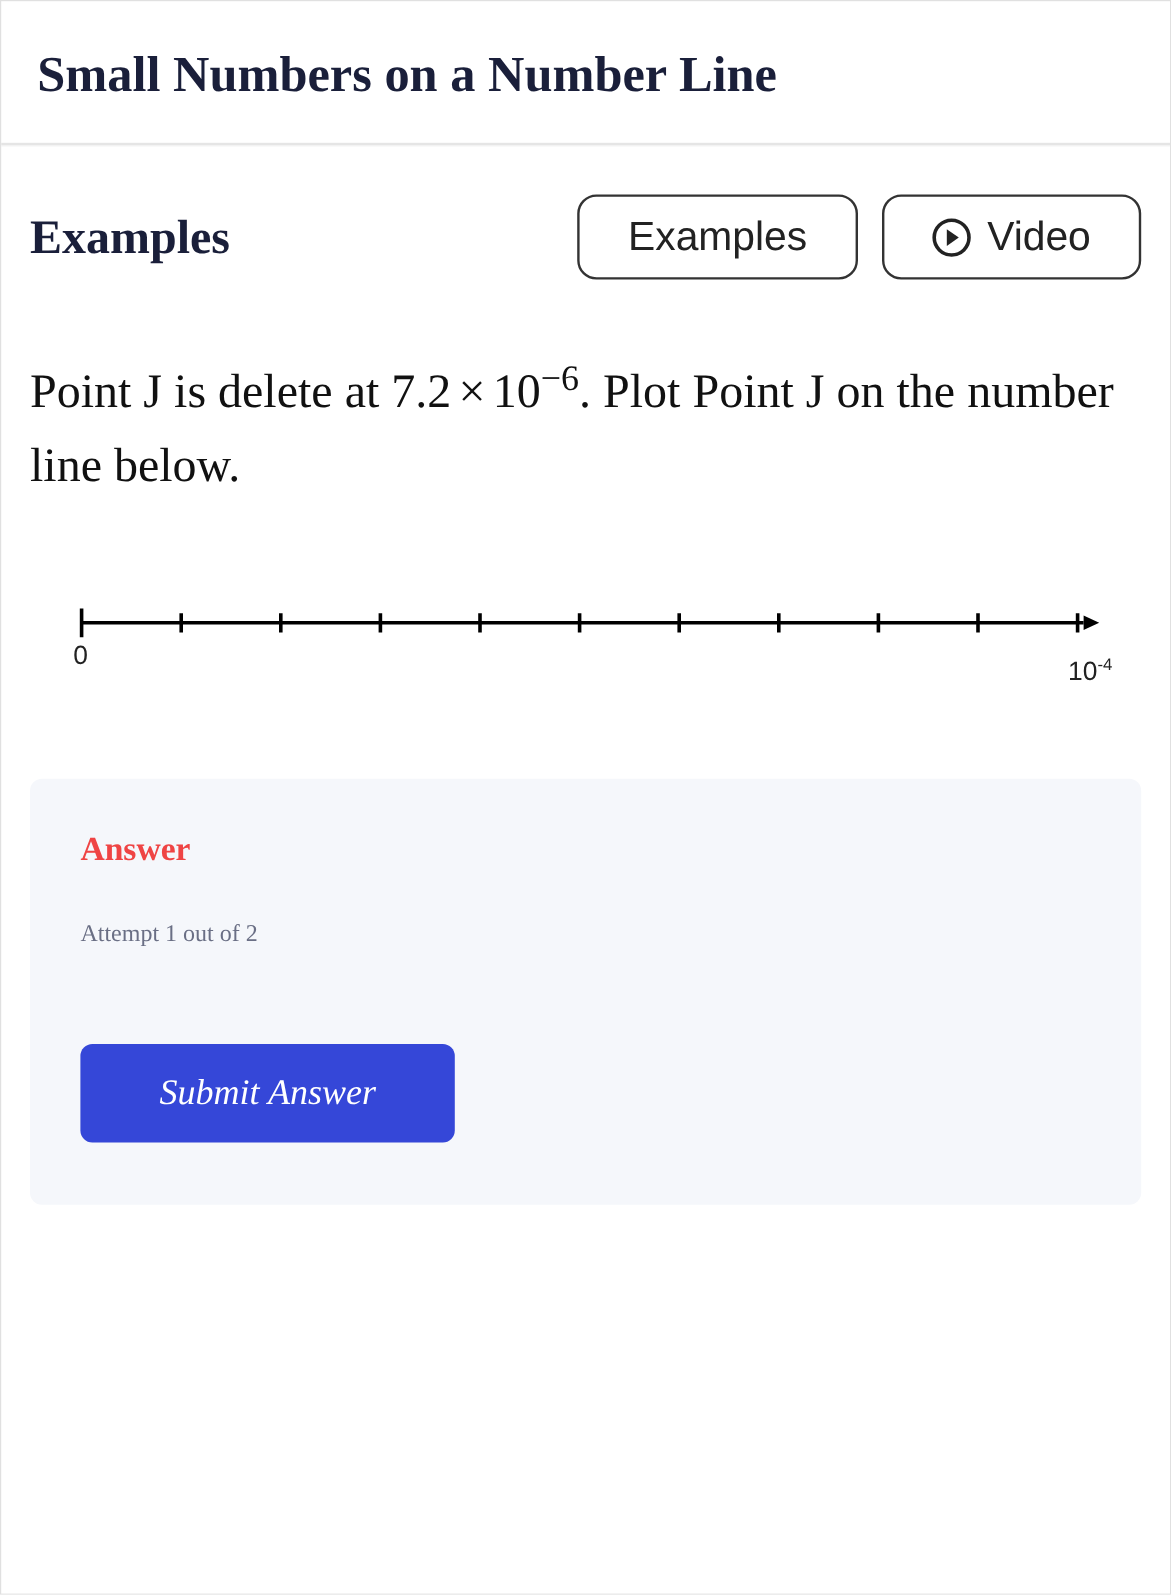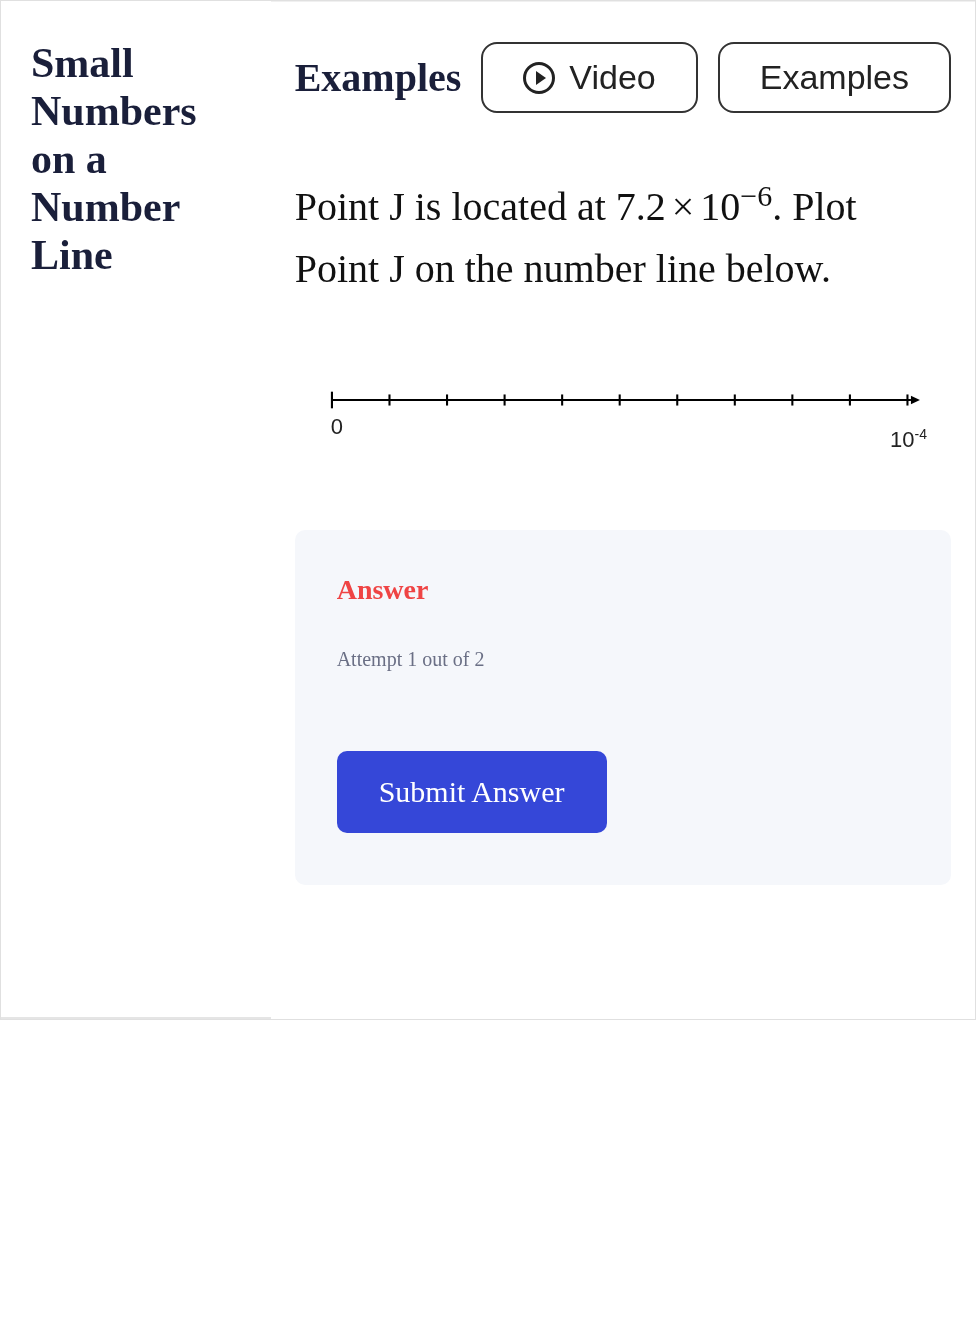--- a/index.html
+++ b/index.html
@@ -1,23 +1,23 @@
 <!DOCTYPE html>
 <html><head>
 <meta charset="utf-8">
 <style>
   * { box-sizing: border-box; margin: 0; padding: 0; }
   html, body { width: 976px; height: 1329px; background: #fff; font-family: Georgia, 'Times New Roman', serif; }
   .outer {
     width: 976px;
-    height: 1020px;
+    height: 1329px;
     border: 1px solid #e0e0e0;
     background: #fff;
     display: flex;
-    flex-direction: row;
+    flex-direction: column;
   }
   .title-bar {
     padding: 38px 30px 32px 30px;
     border-bottom: 2px solid #e5e5e5;
   }
   .page-title {
     font-size: 42px;
     font-weight: 700;
     color: #1a1f3a;
     font-family: Georgia, 'Times New Roman', serif;
@@ -128,52 +128,53 @@
     font-size: 20px;
     color: #6a6f85;
     margin-bottom: 80px;
     font-family: Georgia, 'Times New Roman', serif;
   }
   .submit-btn {
     background: #3547d8;
     color: #fff;
     border: none;
     border-radius: 10px;
-    padding: 24px 42px;
+    padding: 24px 66px;
     font-size: 30px;
     font-family: Georgia, 'Times New Roman', serif;
     cursor: pointer;
+    font-style: italic;
   }
 </style>
 </head>
 <body>
 
 <div class="outer">
 
   <div class="title-bar">
     <h1 class="page-title">Small Numbers on a Number Line</h1>
   </div>
 
   <div class="content">
 
     <div class="question-row">
       <div class="question-label">Examples</div>
+      <button class="pill-btn">
+        <span>Examples</span>
+      </button>
       <button class="pill-btn">
         <span class="play-icon-circle">
           <span class="play-triangle"></span>
         </span>
         <span>Video</span>
       </button>
-      <button class="pill-btn">
-        <span>Examples</span>
-      </button>
     </div>
 
     <p class="prompt">
-      <span>Point J is located at </span><span class="math-coef">7.2</span><span class="math-times">×</span><span>10</span><sup class="math-exp">−6</sup><span>. Plot Point J on the number line below.</span>
+      <span>Point J is delete at </span><span class="math-coef">7.2</span><span class="math-times">×</span><span>10</span><sup class="math-exp">−6</sup><span>. Plot Point J on the number line below.</span>
     </p>
 
     <div class="graph-area">
 
       <div class="number-line-wrap">
         <svg class="nl-svg" viewBox="0 0 860 60">
           <line x1="10" y1="30" x2="845" y2="30" stroke="#000" stroke-width="3"></line>
           <polygon points="845,24 858,30 845,36" fill="#000"></polygon>
 
           <line x1="10" y1="18" x2="10" y2="42" stroke="#000" stroke-width="3"></line>

